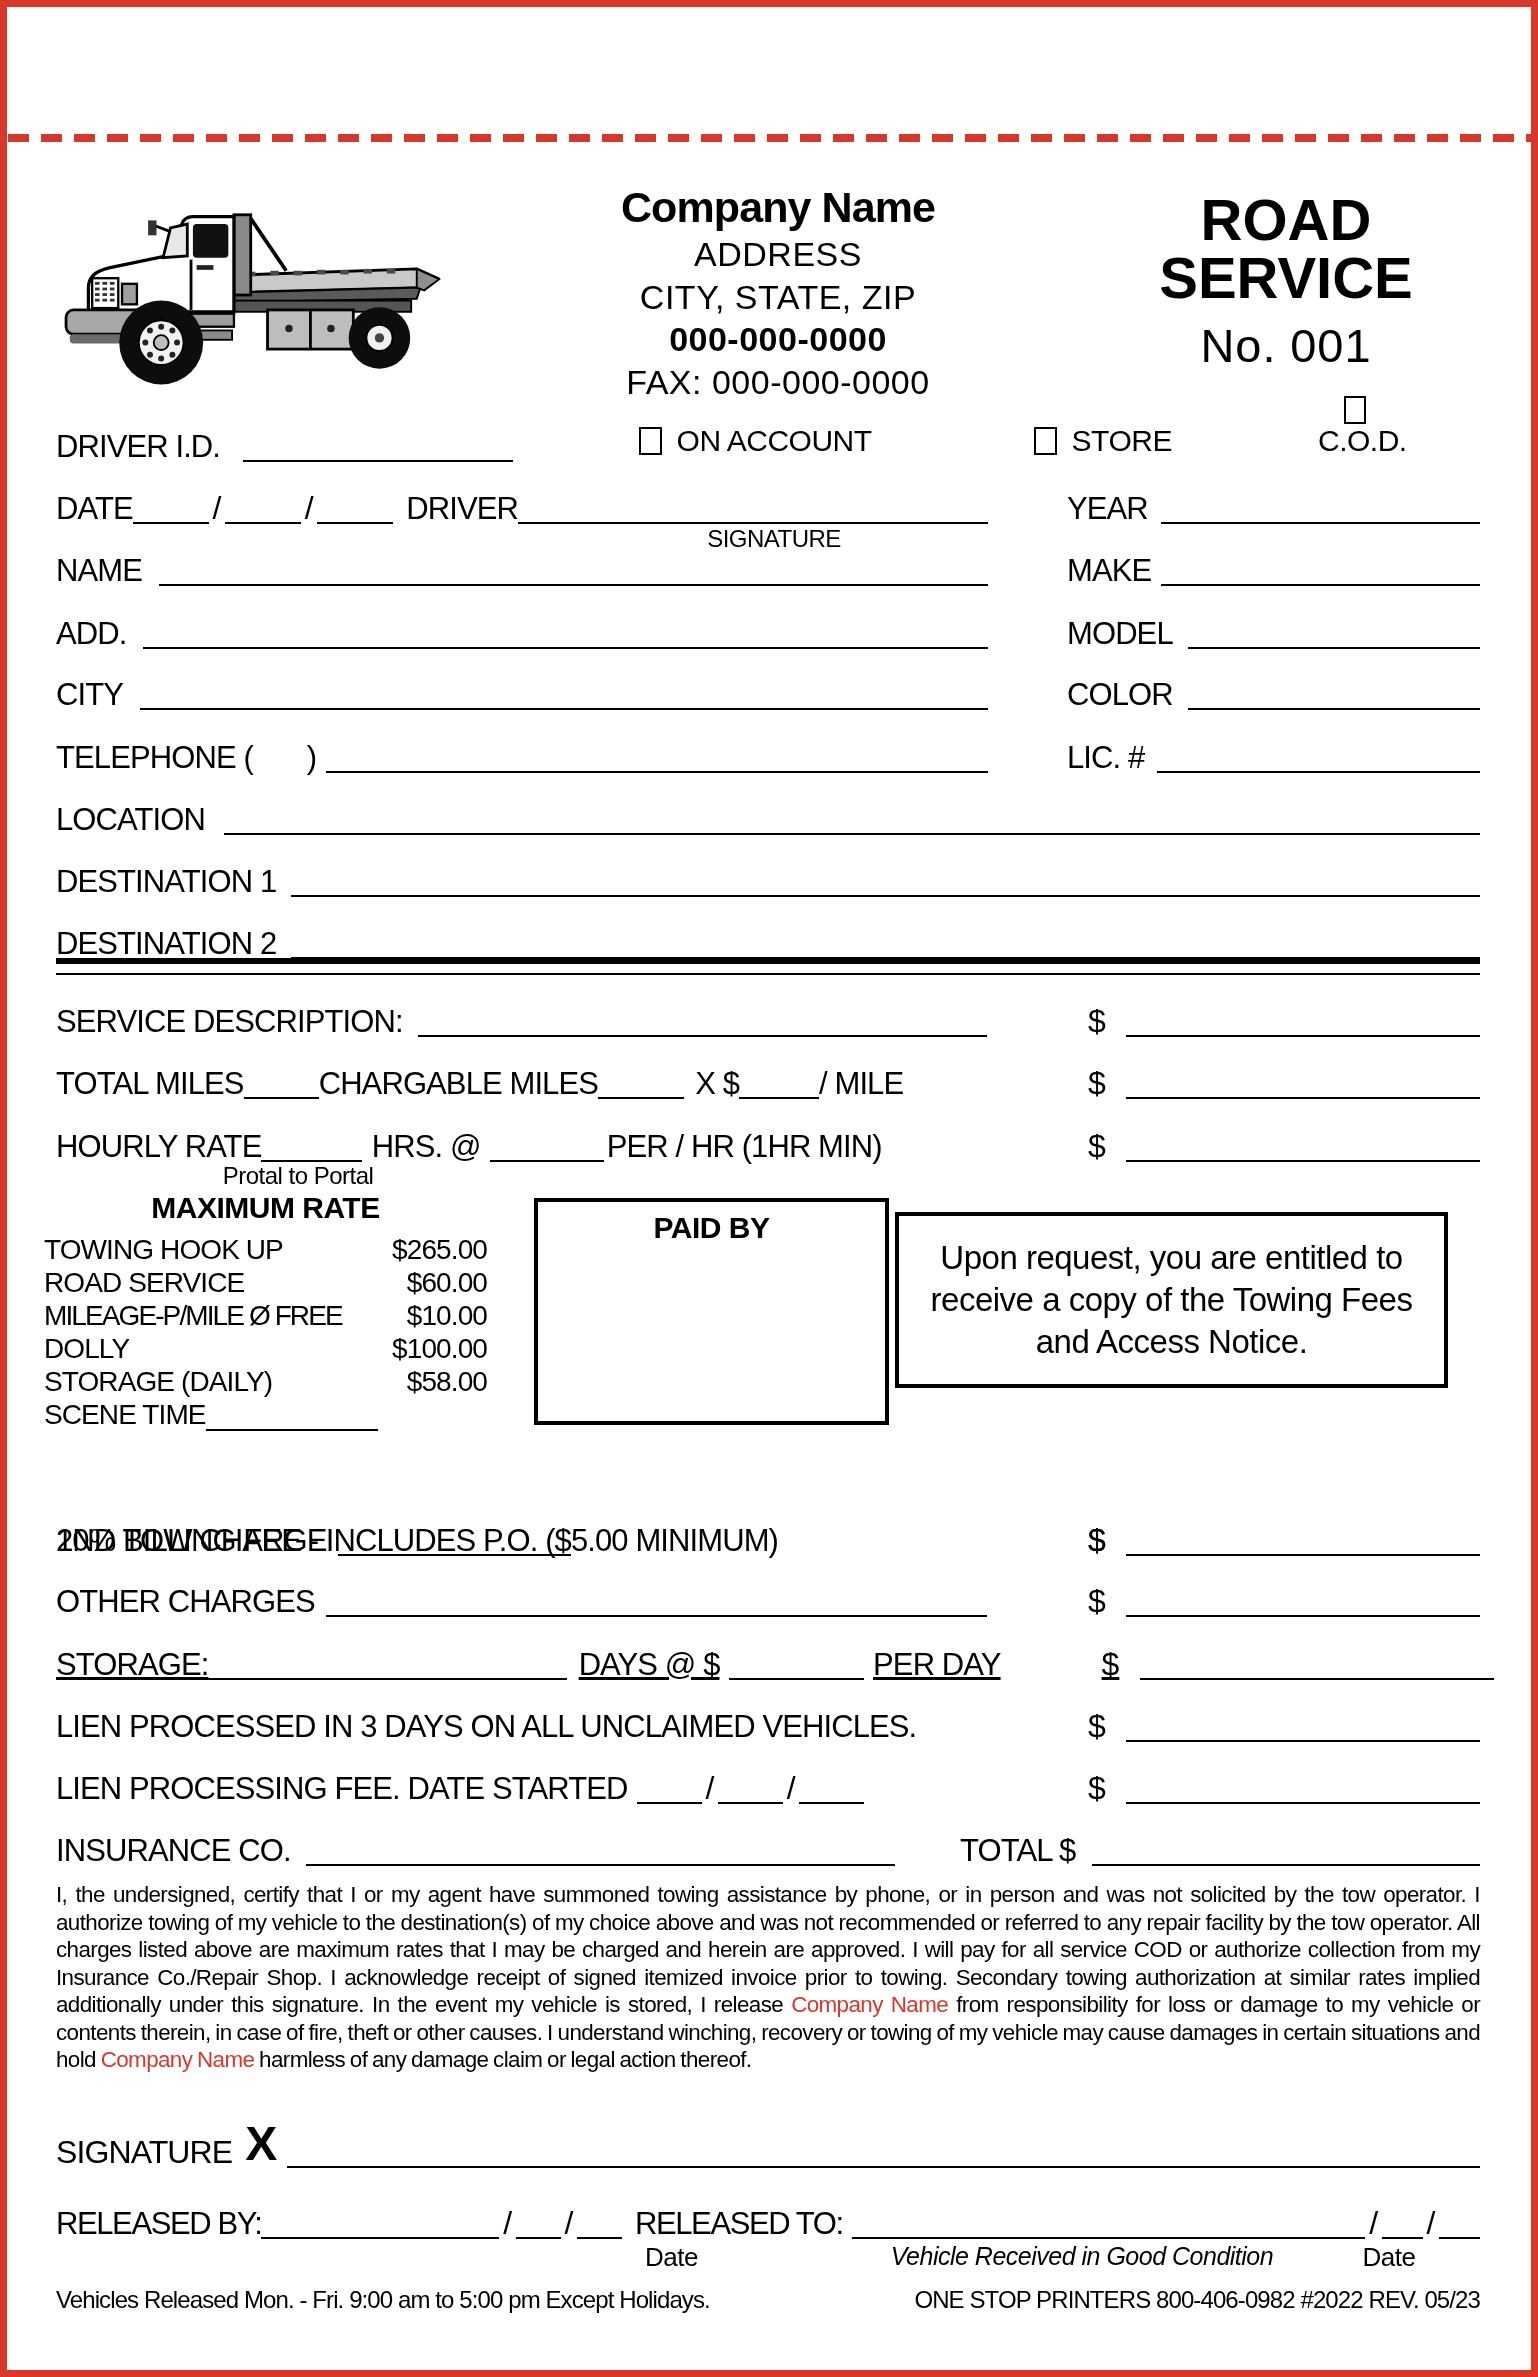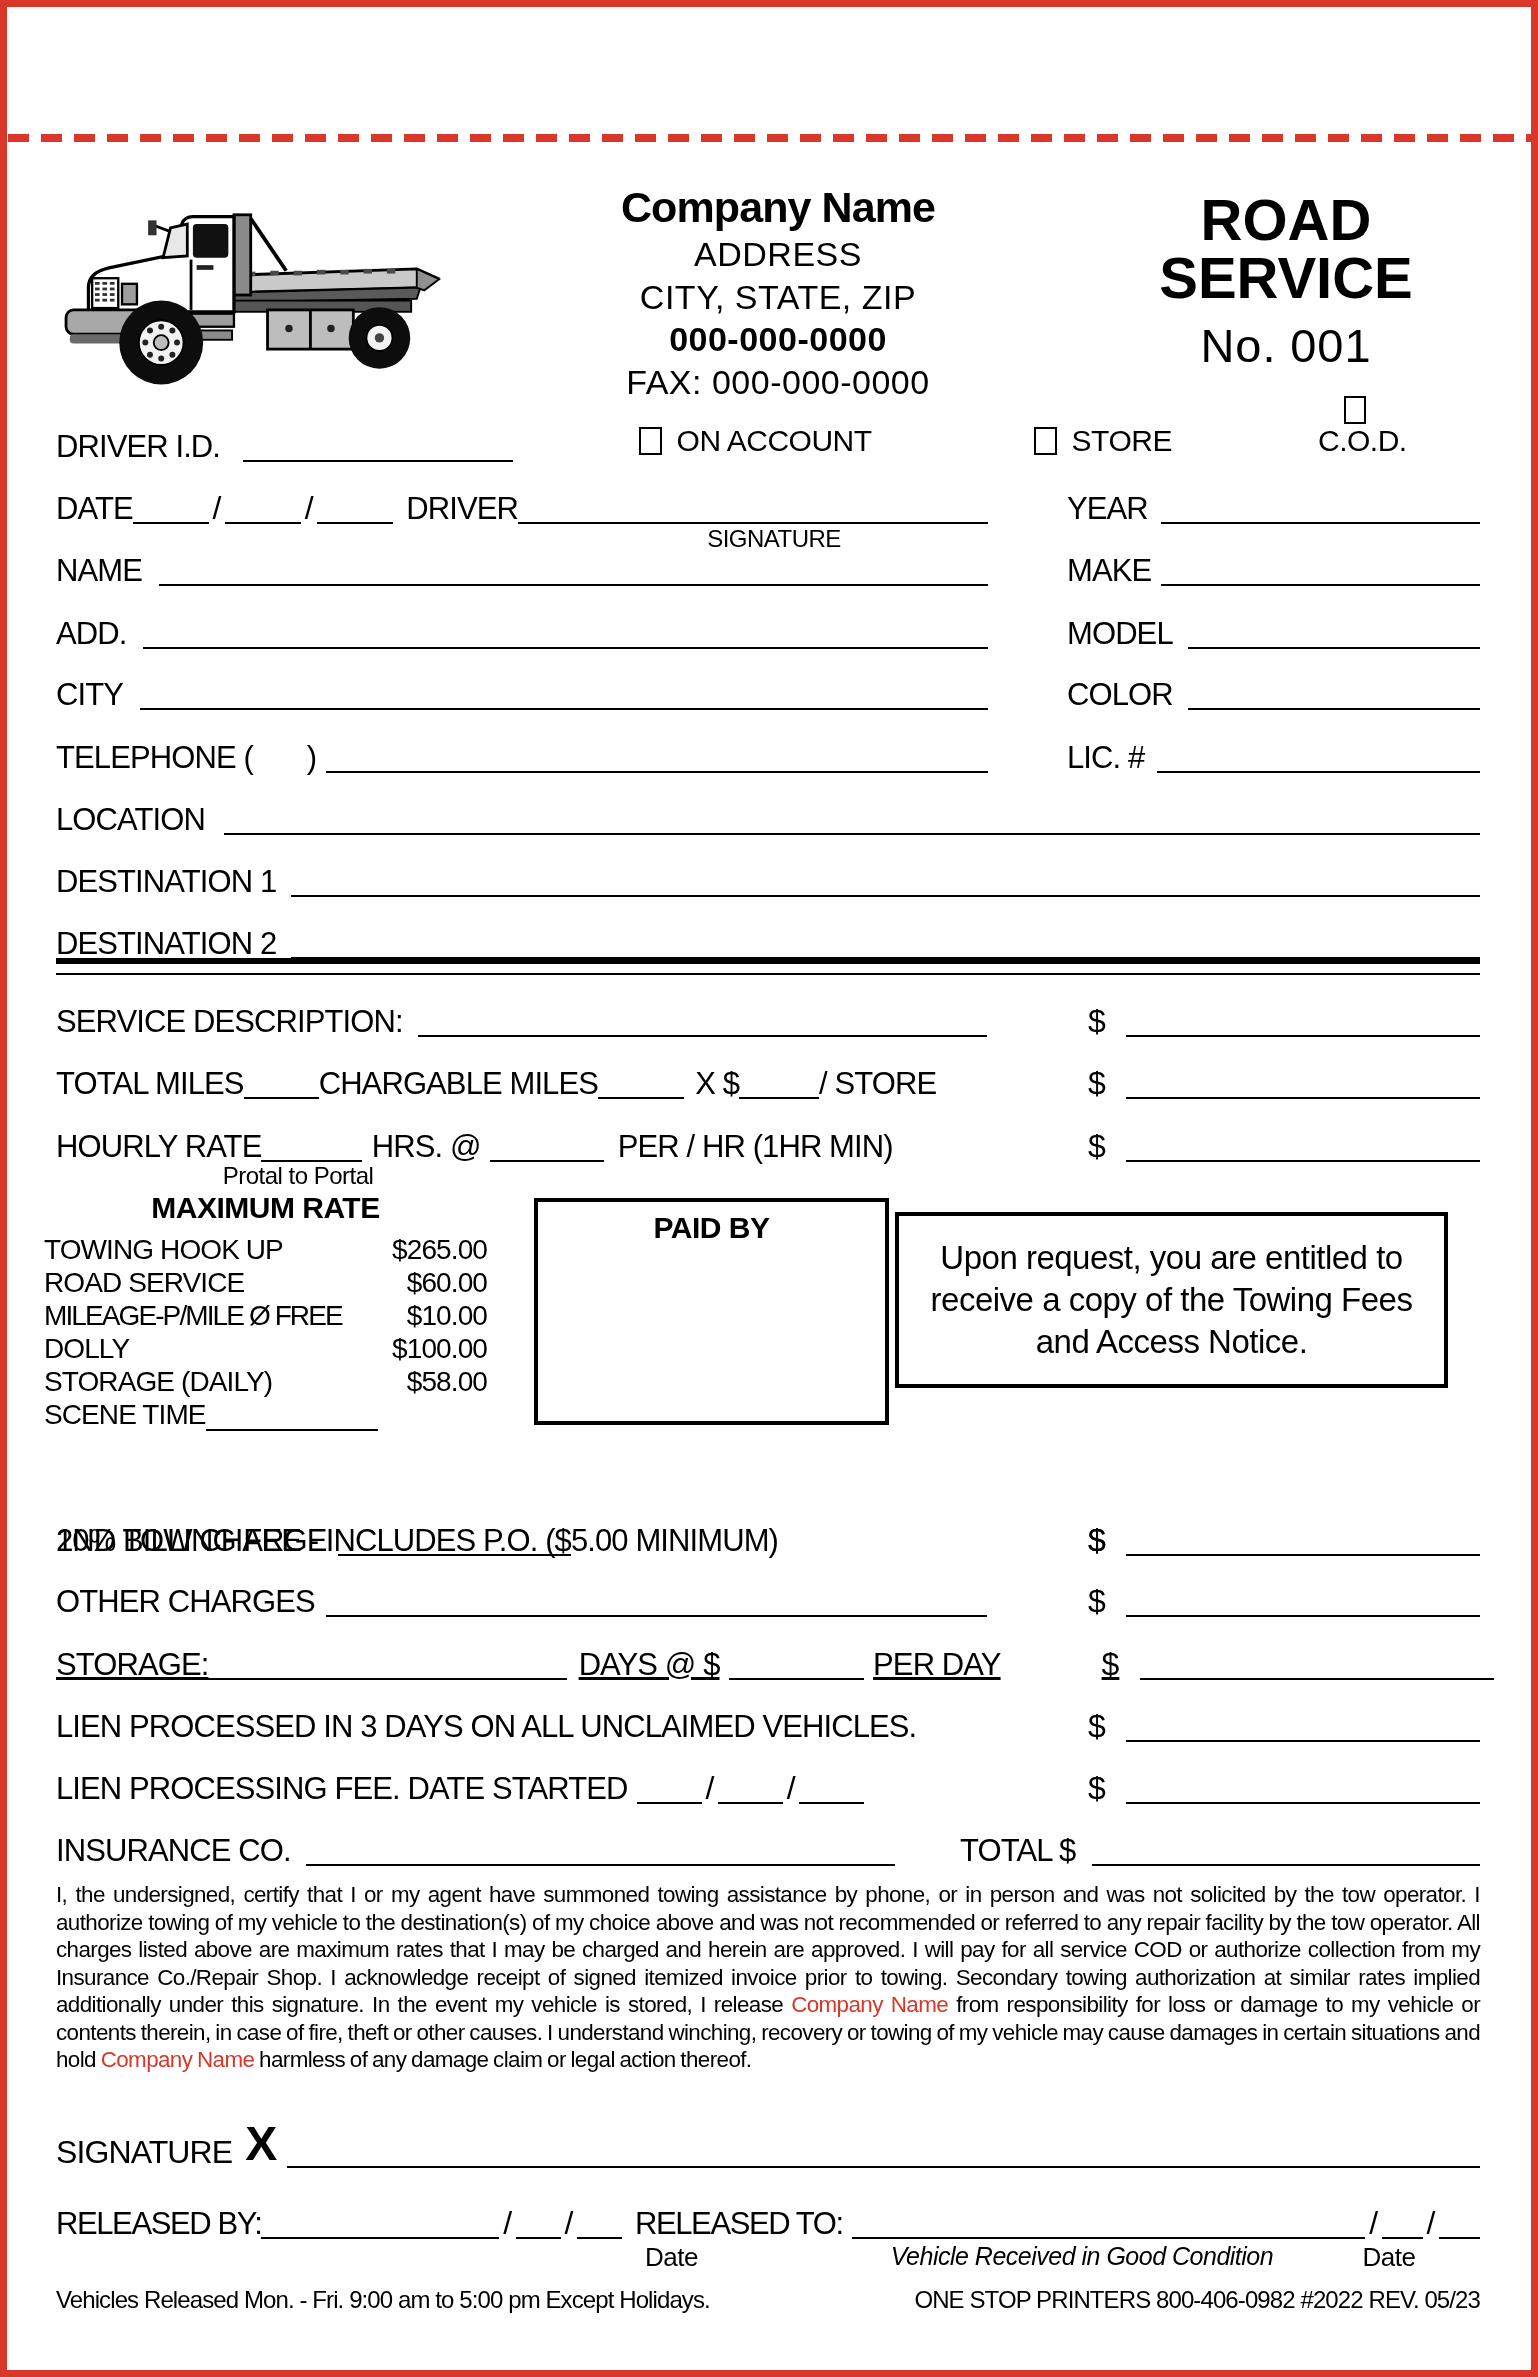--- a/index.html
+++ b/index.html
@@ -262,35 +262,35 @@
   </div>
 
   <div class="row" style="top:1058px;">
     <div class="cleft">
       <span class="lbl">TOTAL MILES</span>
       <span class="line" style="width:75px;"></span>
       <span class="lbl">CHARGABLE MILES</span>
       <span class="line" style="width:86px;"></span>
       <span class="lbl" style="margin-left:11.2px;">X $</span>
       <span class="line" style="width:80px;"></span>
-      <span class="lbl">/ STORE</span>
+      <span class="lbl">/ MILE</span>
     </div>
     <div class="cmoney">
       <span class="dollar">$</span>
       <span class="line fl"></span>
     </div>
   </div>
 
   <div class="row" style="top:1121px;">
     <div class="cleft">
       <span class="lbl">HOURLY RATE</span>
       <span class="line" style="width:101px;"></span>
       <span class="lbl" style="margin-left:9.3px;">HRS. @</span>
       <span class="line" style="width:114px;margin-left:9.3px;"></span>
-      <span class="lbl" style="margin-left:14px;">PER / HR (1HR MIN)</span>
+      <span class="lbl" style="margin-left:3px;">PER / HR (1HR MIN)</span>
     </div>
     <div class="cmoney">
       <span class="dollar">$</span>
       <span class="line fl"></span>
     </div>
   </div>
   <div class="caption" style="left:163px;top:1162px;width:270px;">Protal to Portal</div>
 
   <div class="maxrate">
     <div class="title">MAXIMUM RATE</div>

